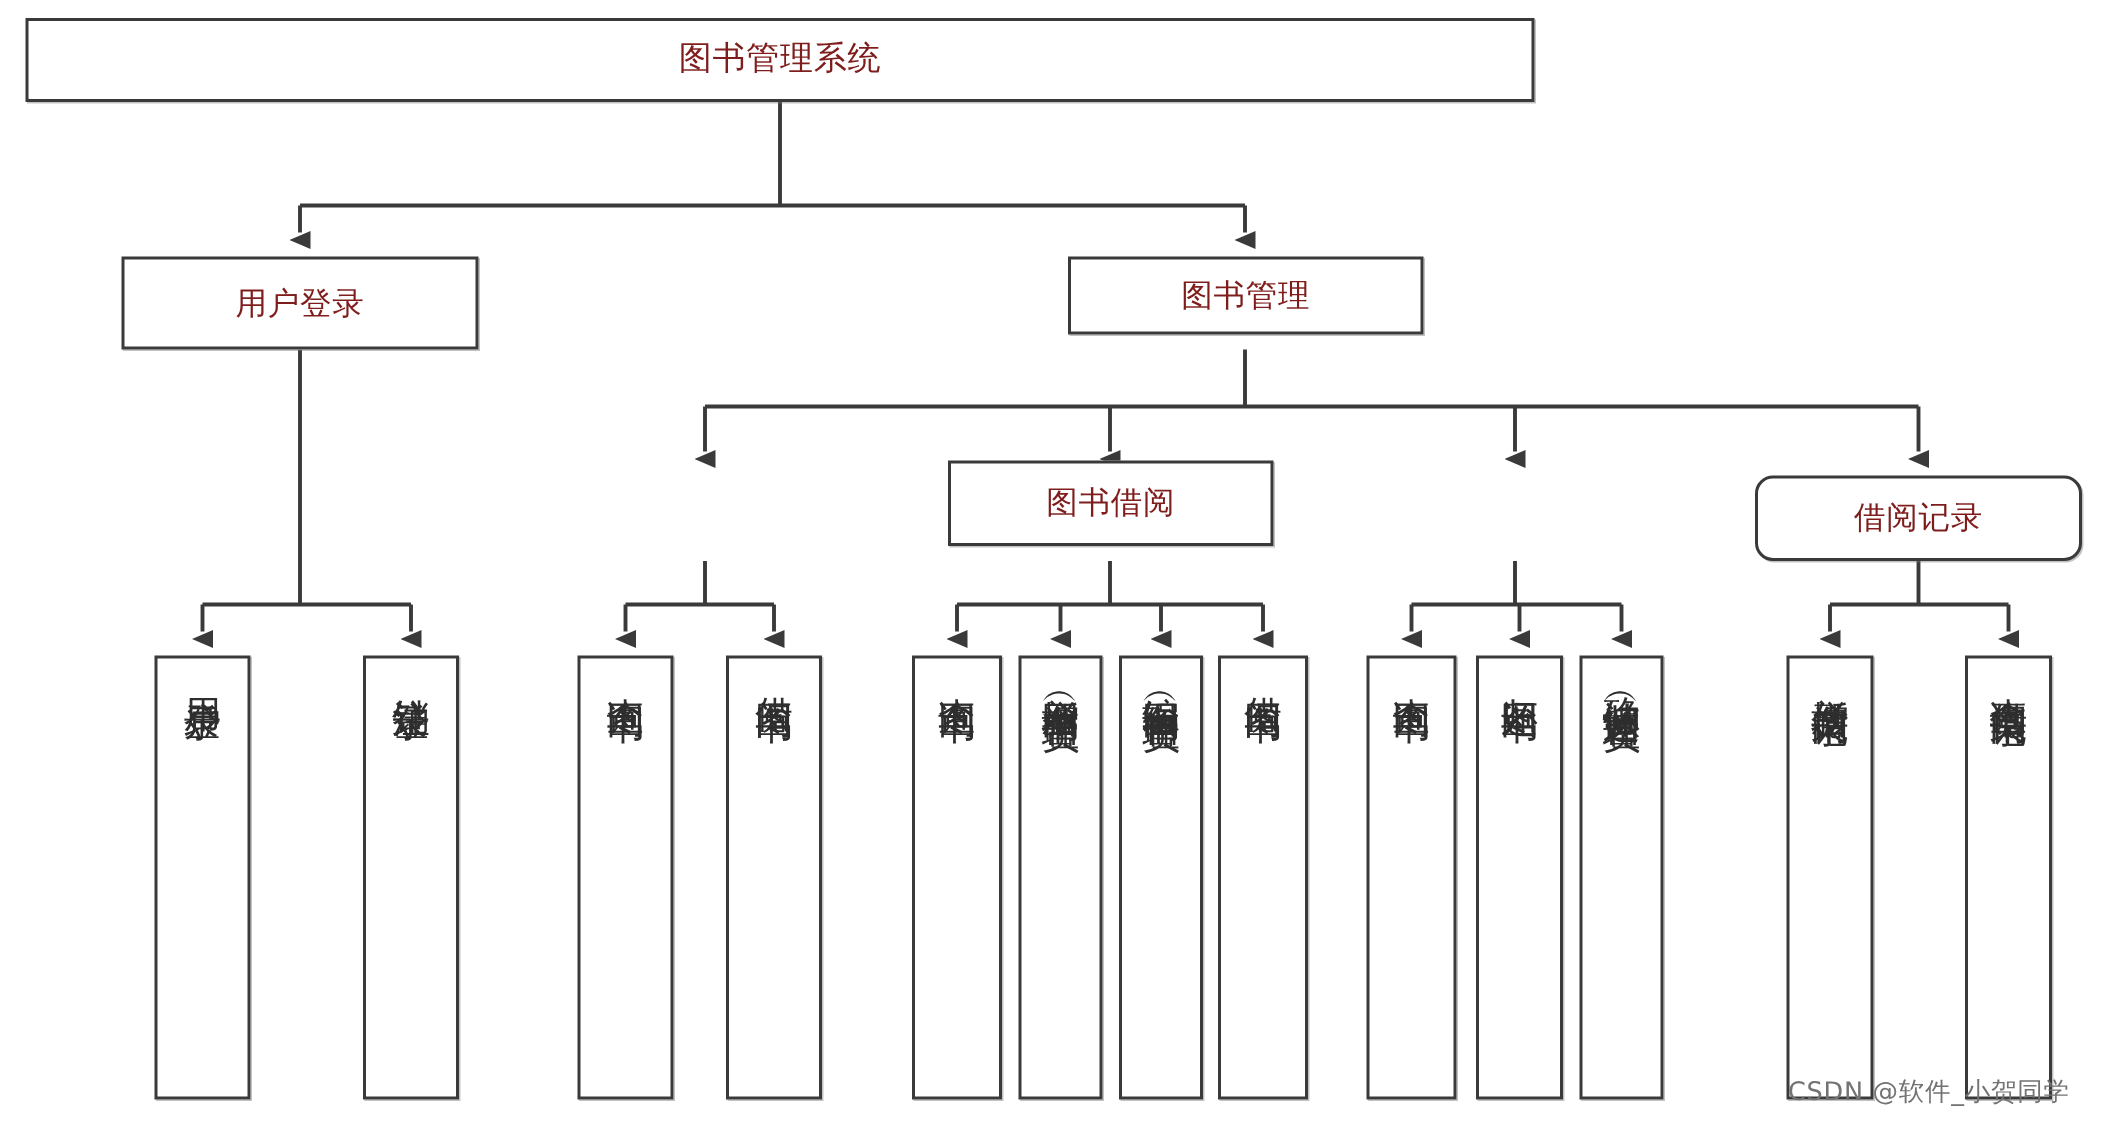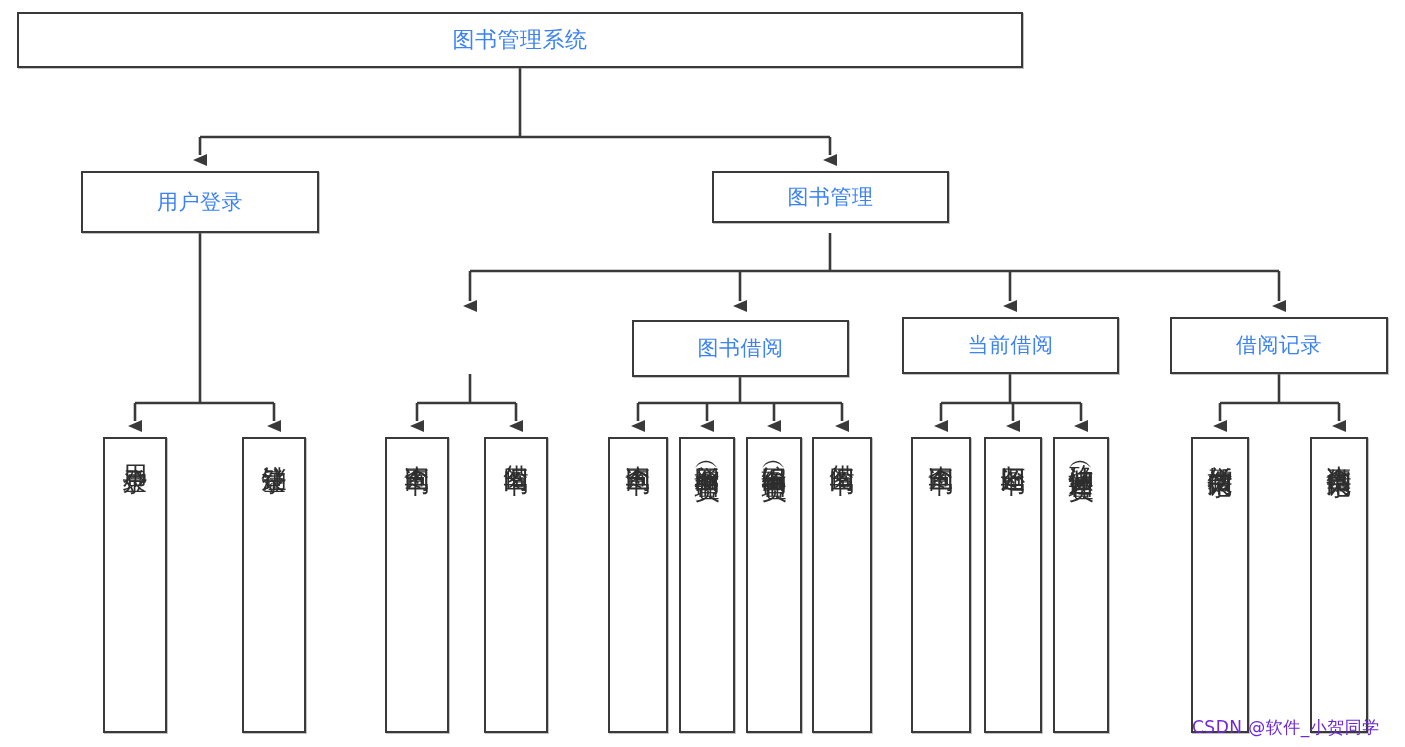--- a/index.html
+++ b/index.html
@@ -33,21 +33,21 @@
     display: flex;
     align-items: center;
     justify-content: center;
     color: #2e2e2e;
     box-shadow: 1px 1px 0 rgba(120,120,120,0.45);
   }
   .node-label {
     display: block;
     text-align: center;
     line-height: 1.18;
-    color: #3b82f6;
+    color: #7f1d1d;
     letter-spacing: 0.5px;
   }
   
   .node.horiz .node-label {
     font-size: 21px;
     white-space: nowrap;
   }
   .node.root .node-label {
     font-size: 22px;
   }
@@ -62,21 +62,21 @@
     text-orientation: upright;
     font-size: 25px;
     line-height: 1.0;
     letter-spacing: 2px;
     color: #2e2e2e;
     max-height: 100%;
   }
   .watermark {
     position: absolute;
     font-size: 17px;
-    color: #6d28d9;
+    color: #737373;
     white-space: nowrap;
     letter-spacing: 0.5px;
   }
 </style>
 </head>
 <body>
 
 <div id="diagram-root">
 
   <svg class="connectors" viewBox="0 0 1405 747" xmlns="http://www.w3.org/2000/svg">
@@ -133,27 +133,24 @@
     <span class="node-label">图书管理系统</span>
   </div>
 
   <div class="node horiz" style="left: 81px; top: 171px; width: 238px; height: 62px;">
     <span class="node-label">用户登录</span>
   </div>
   <div class="node horiz" style="left: 712px; top: 171px; width: 237px; height: 52px;">
     <span class="node-label">图书管理</span>
   </div>
 
-  <div class="node horiz" style="left: 632px; top: 320px; width: 217px; height: 57px;">
+  <div class="node horiz" style="left: 632px; top: 307px; width: 217px; height: 57px;">
     <span class="node-label">图书借阅</span>
   </div>
-  <div class="node horiz" style="left: 902px; top: 317px; width: 217px; height: 57px;">
-    <span class="node-label">当前借阅</span>
-  </div>
-  <div class="node horiz" style="left: 1170px; top: 317px; width: 218px; height: 57px;">
+  <div class="node horiz" style="left: 1170px; top: 317px; width: 218px; height: 57px; border-radius: 12px;">
     <span class="node-label">借阅记录</span>
   </div>
 
   <div class="node vert" style="left: 103px; top: 437px; width: 64px; height: 296px;">
     <span class="node-label">用户登录</span>
   </div>
   <div class="node vert" style="left: 242px; top: 437px; width: 64px; height: 296px;">
     <span class="node-label">注销登录</span>
   </div>
   <div class="node vert" style="left: 385px; top: 437px; width: 64px; height: 296px;">

